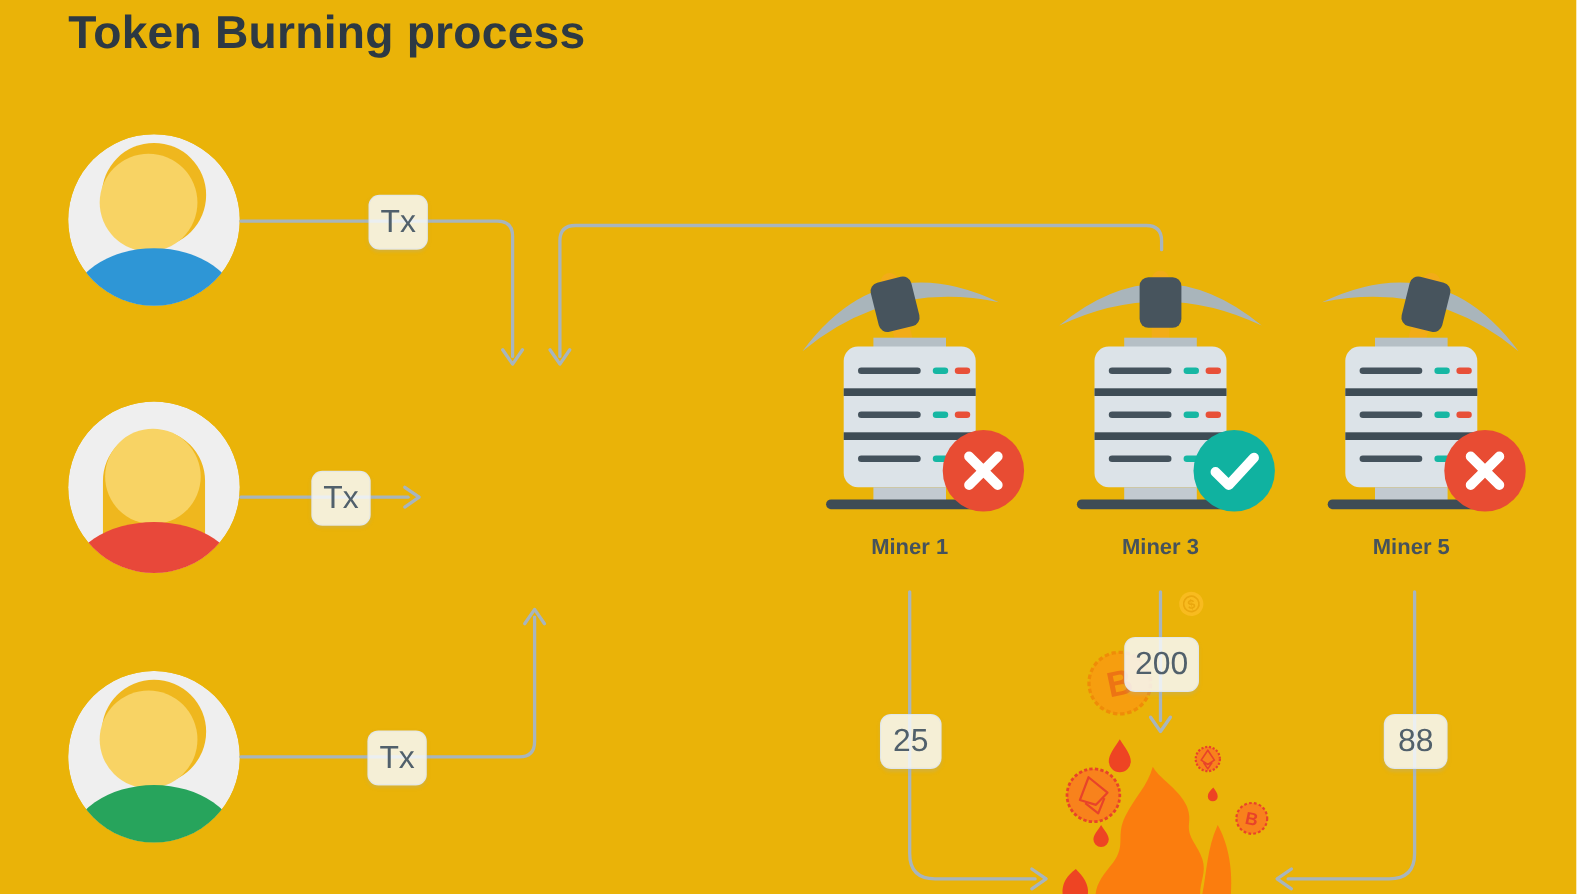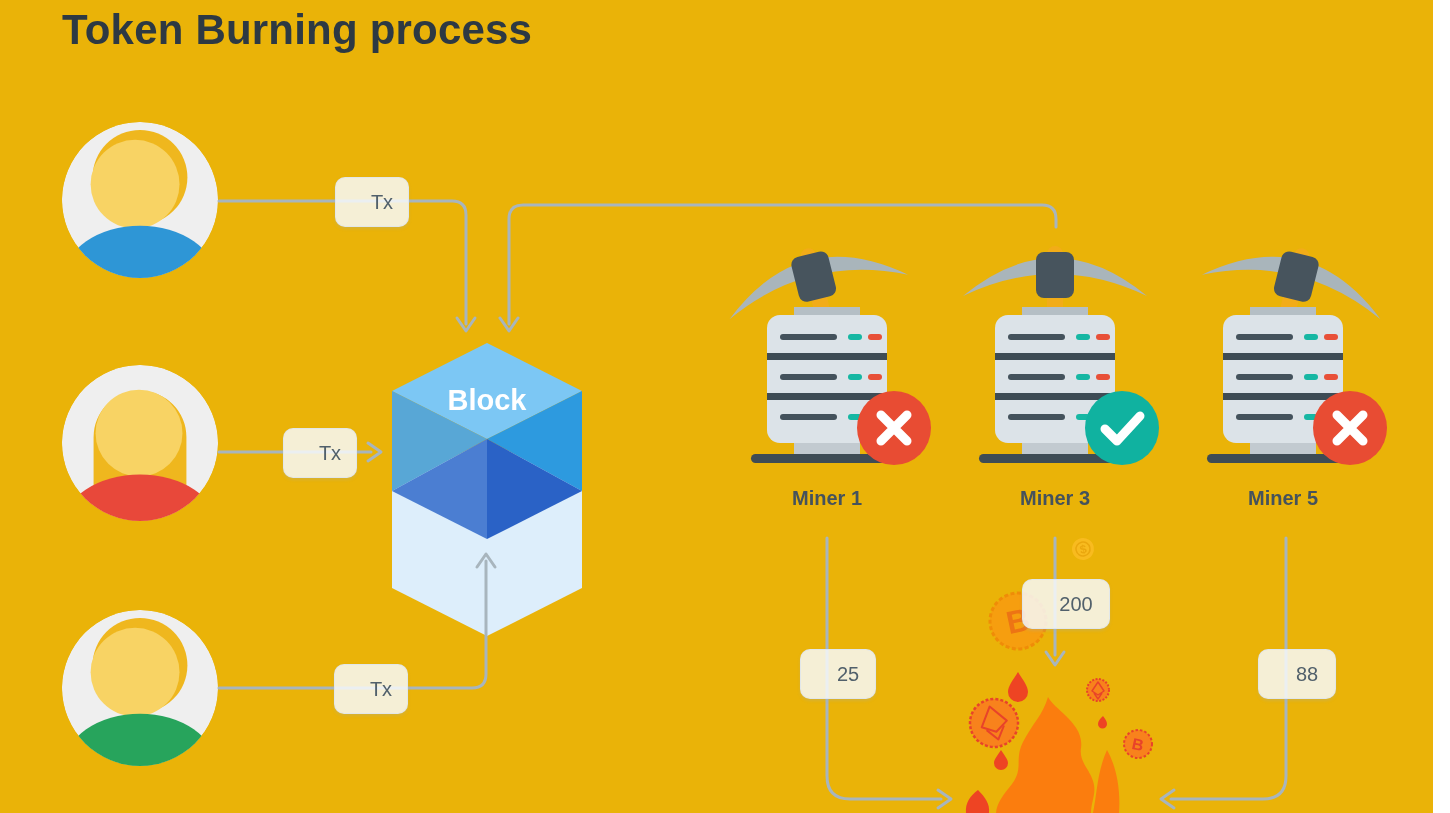--- a/index.html
+++ b/index.html
@@ -11,21 +11,21 @@
   #title{
     left:62px;top:6px;font-size:42px;font-weight:700;color:#2D3943;letter-spacing:0.2px;
   }
   .badge{
     background:rgba(247,249,250,0.85);
     border:1px solid rgba(224,230,234,0.95);
     border-radius:10px;
     box-shadow:0 2px 3px rgba(160,175,185,0.25);
     color:#51606B;
     display:flex;align-items:center;justify-content:center;
-    font-size:20px;font-weight:400;padding-left:20px;
+    font-size:29px;font-weight:400;
   }
   .tx-badge{width:52px;height:48px;}
   .amount-badge{height:48px;}
   .miner-label{
     font-size:20px;font-weight:700;color:#45525C;transform:translateX(-50%);
     white-space:nowrap;
   }
   svg{display:block;}
   .lines{pointer-events:none;}
 </style>
@@ -109,31 +109,20 @@
         </defs>
       <g clip-path="url(#avc3)">
         <circle cx="80" cy="80" r="79" fill="#EFEFEF"></circle>
         <circle cx="80" cy="57" r="48" fill="#EFB71E"></circle>
         <circle cx="75" cy="64" r="45" fill="#F8D364"></circle>
         <ellipse cx="80" cy="160" rx="77" ry="54" fill="#27A45C"></ellipse>
       </g>
     </svg>
   </div>
 
-  <div class="abs" style="left:385px;top:338px">
-    <svg width="205" height="307" viewBox="0 0 205 307">
-      <polygon points="102,102 197,150 197,250 102,298 7,250 7,150" fill="#DDEEFB"></polygon>
-      <polygon points="102,5 197,53 102,101 7,53" fill="#7CC7F4"></polygon>
-      <polygon points="7,53 102,101 7,153" fill="#58A7D6"></polygon>
-      <polygon points="7,153 102,101 102,201" fill="#4B7ED2"></polygon>
-      <polygon points="197,53 102,101 197,153" fill="#2D9ADF"></polygon>
-      <polygon points="197,153 102,101 102,201" fill="#2A62C6"></polygon>
-      <text x="102" y="72" text-anchor="middle" font-size="29" font-weight="700" fill="#FFFFFF">Block</text>
-    </svg>
-  </div>
 
   <div class="abs" style="left:707px;top:240px">
     <svg width="240" height="230" viewBox="0 0 240 230">
       <use href="#pickaxe" transform="rotate(-14 120 90)"></use>
       <use href="#server"></use>
       <use href="#badge-x"></use>
     </svg>
   </div>
   <div class="abs" style="left:935px;top:240px">
     <svg width="240" height="230" viewBox="0 0 240 230">

